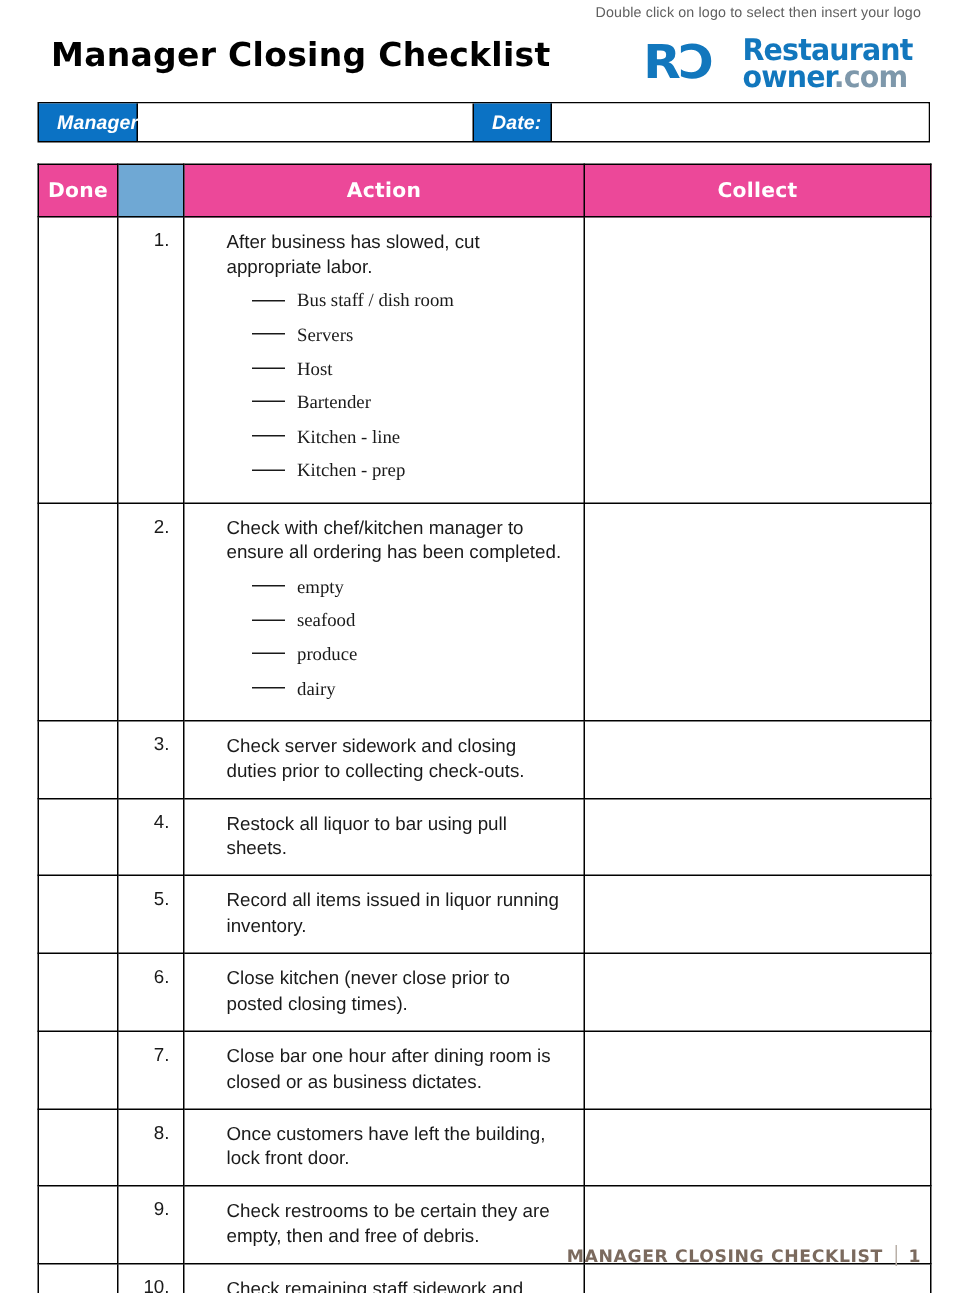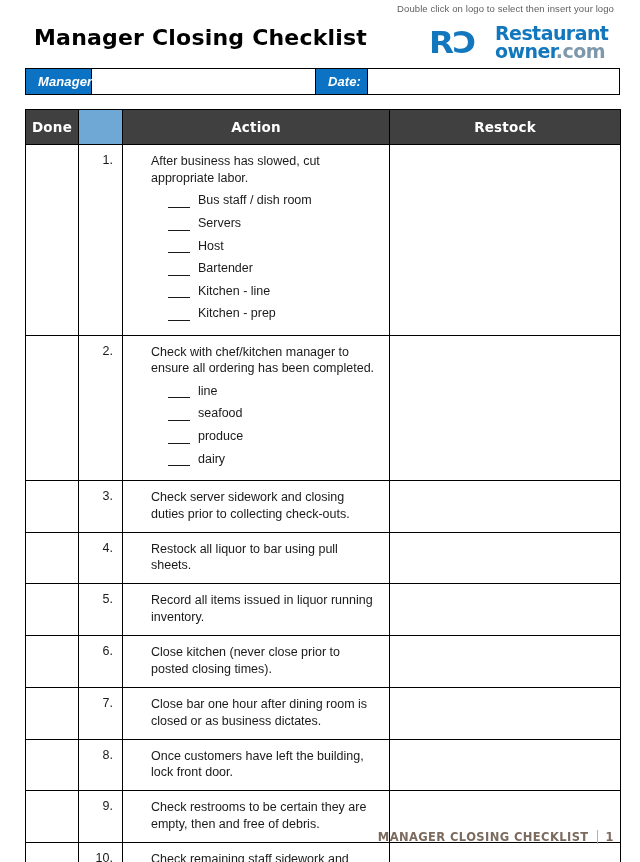--- a/index.html
+++ b/index.html
@@ -139,21 +139,21 @@
     border-collapse: collapse;
     table-layout: fixed;
   }
   .checklist th,
   .checklist td {
     border: 1px solid #000000;
     vertical-align: top;
     box-sizing: border-box;
   }
   .checklist thead th {
-    background: #404040;
+    background: #ec4899;
     color: #ffffff;
     font-size: 13.5px;
     font-weight: bold;
     height: 35px;
     vertical-align: middle;
     text-align: center;
     letter-spacing: 0.2px;
     font-family: "DejaVu Sans", sans-serif;
   }
   .checklist thead th.col-spacer {
@@ -184,24 +184,25 @@
     background: #ffffff;
   }
 
   .sublist {
     margin: 3px 0 0 0;
     padding: 0;
     list-style: none;
   }
   .sublist li {
     display: flex;
-    align-items: flex-end;
+    align-items: center;
     padding: 3.5px 0 3.5px 17px;
     font-size: 12.5px;
     line-height: 1.25;
+    font-family: Liberation Serif, serif;
   }
   .blank-line {
     display: inline-block;
     width: 22px;
     border-bottom: 1.4px solid #1a1a1a;
     margin-right: 8px;
     position: relative;
     top: -1px;
     flex: 0 0 auto;
   }
@@ -256,21 +257,21 @@
       <col class="col-done">
       <col class="col-num">
       <col class="col-action">
       <col class="col-comm">
     </colgroup>
     <thead>
       <tr>
         <th>Done</th>
         <th class="col-spacer"></th>
         <th>Action</th>
-        <th>Restock</th>
+        <th>Collect</th>
       </tr>
     </thead>
     <tbody id="checklist-body">
         <tr>
           <td class="cell-done"></td>
           <td class="cell-num">1.</td>
           <td class="cell-action">
             <div>After business has slowed, cut appropriate labor.</div>
             <ul class="sublist">
               <li>
@@ -302,21 +303,21 @@
           <td class="cell-comments"></td>
         </tr>
         <tr>
           <td class="cell-done"></td>
           <td class="cell-num">2.</td>
           <td class="cell-action">
             <div>Check with chef/kitchen manager to ensure all ordering has been completed.</div>
             <ul class="sublist">
               <li>
                 <span class="blank-line"></span>
-                <span>line</span>
+                <span>empty</span>
               </li>
               <li>
                 <span class="blank-line"></span>
                 <span>seafood</span>
               </li>
               <li>
                 <span class="blank-line"></span>
                 <span>produce</span>
               </li>
               <li>

